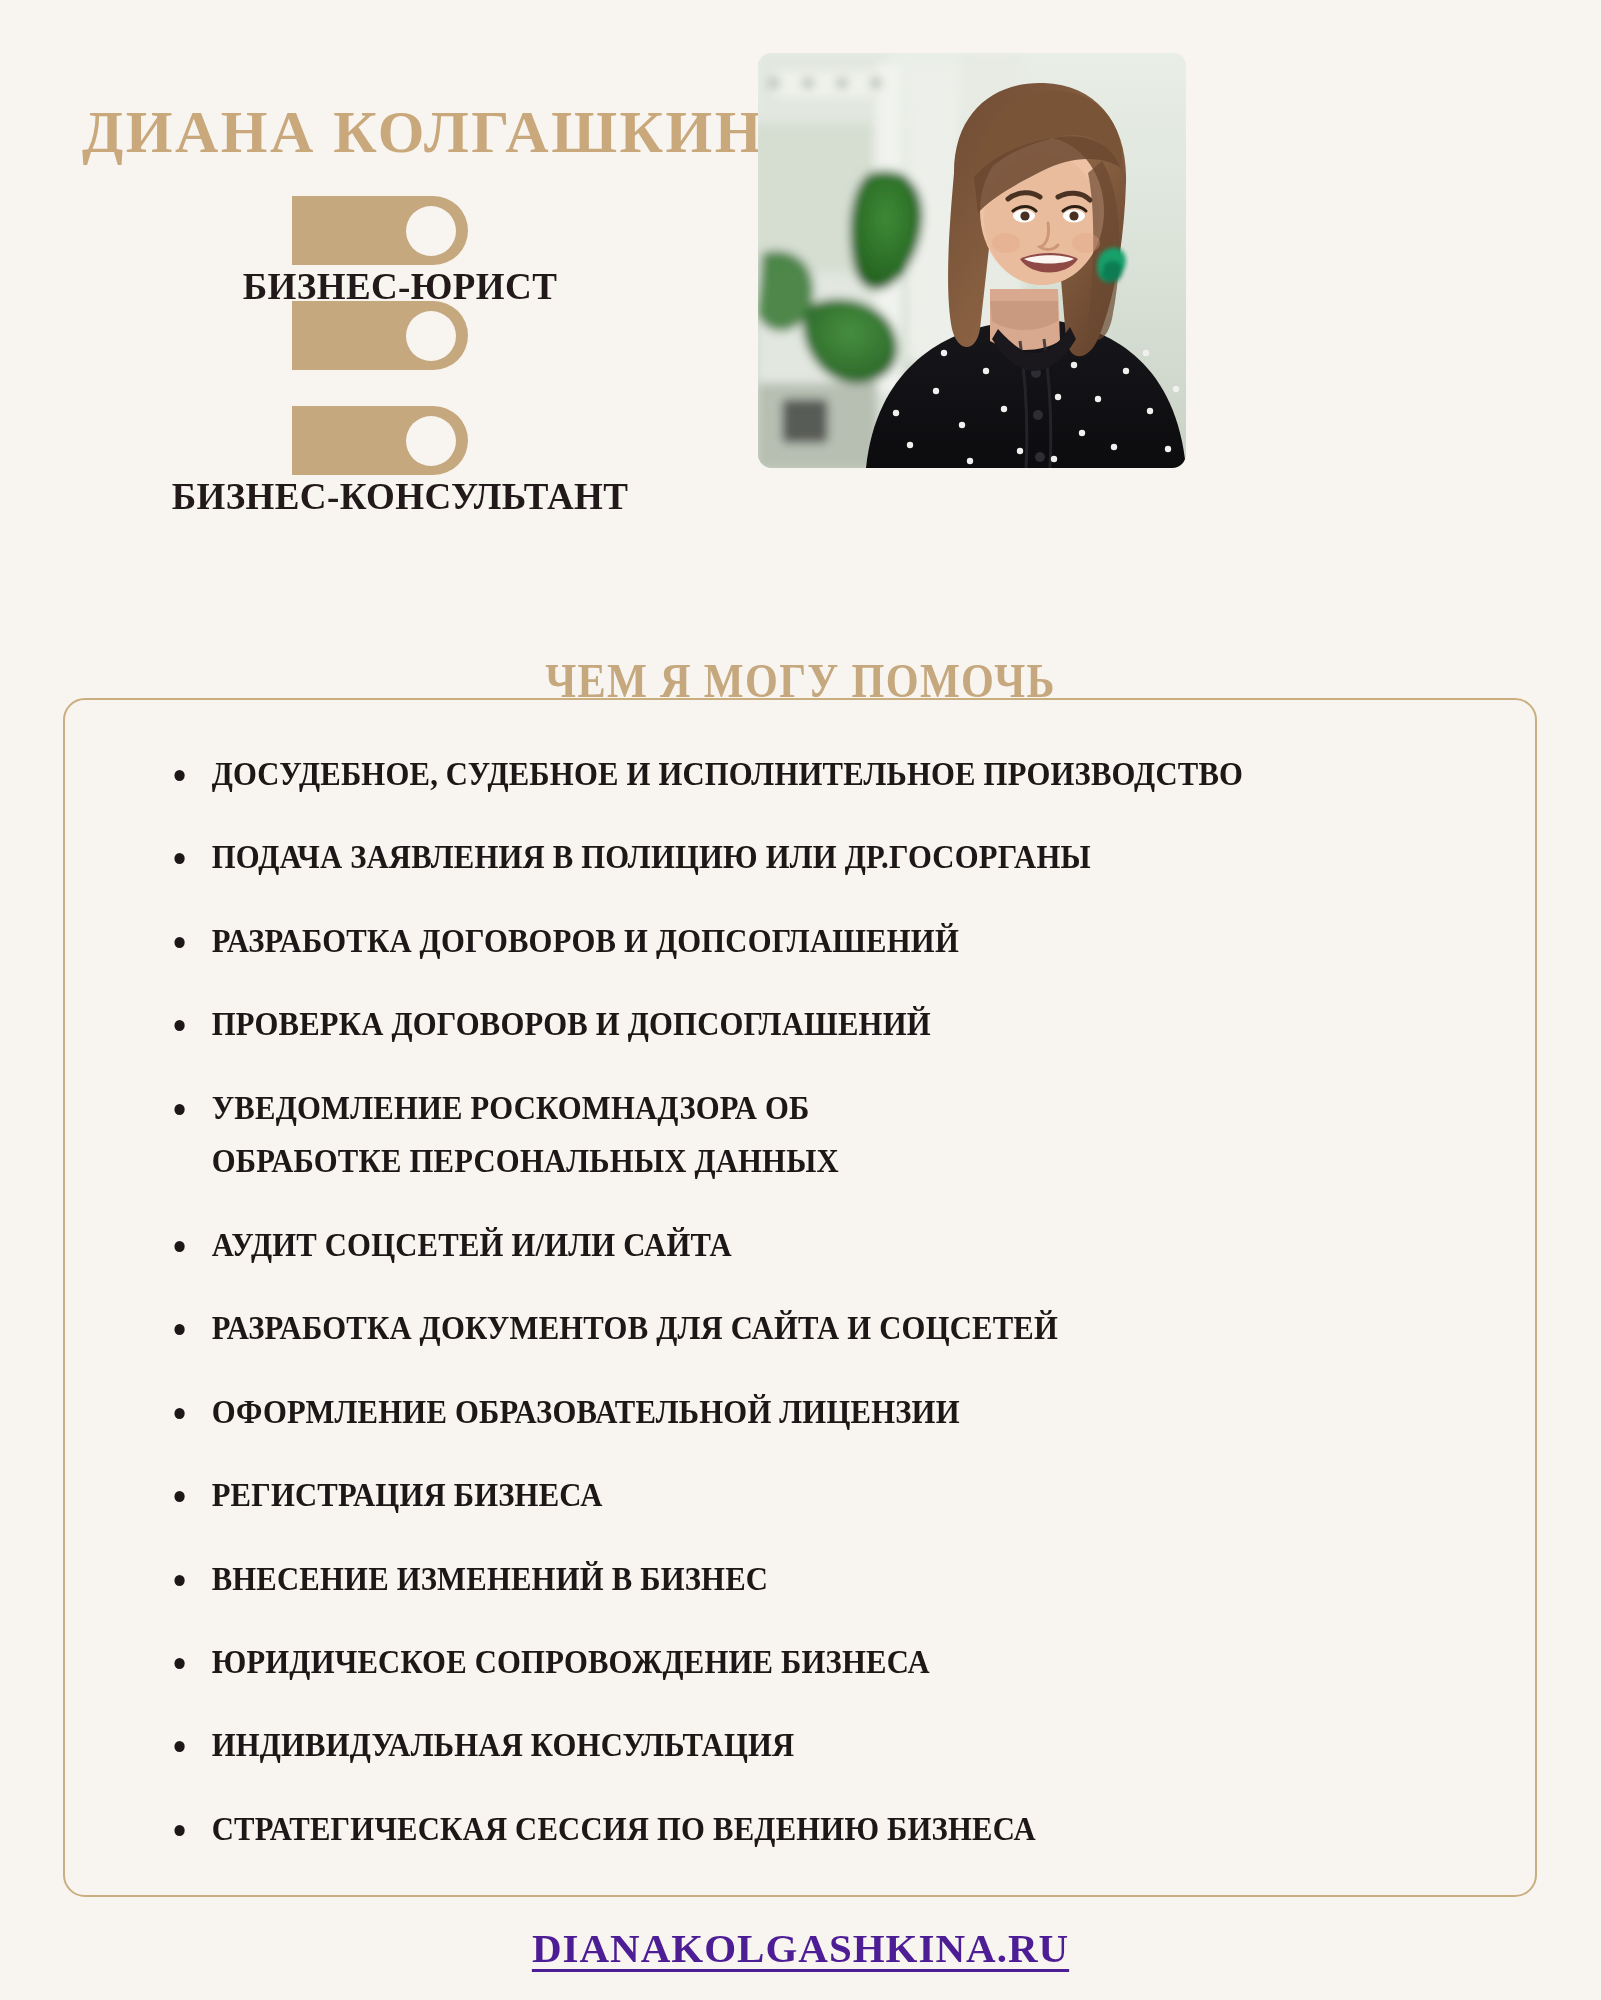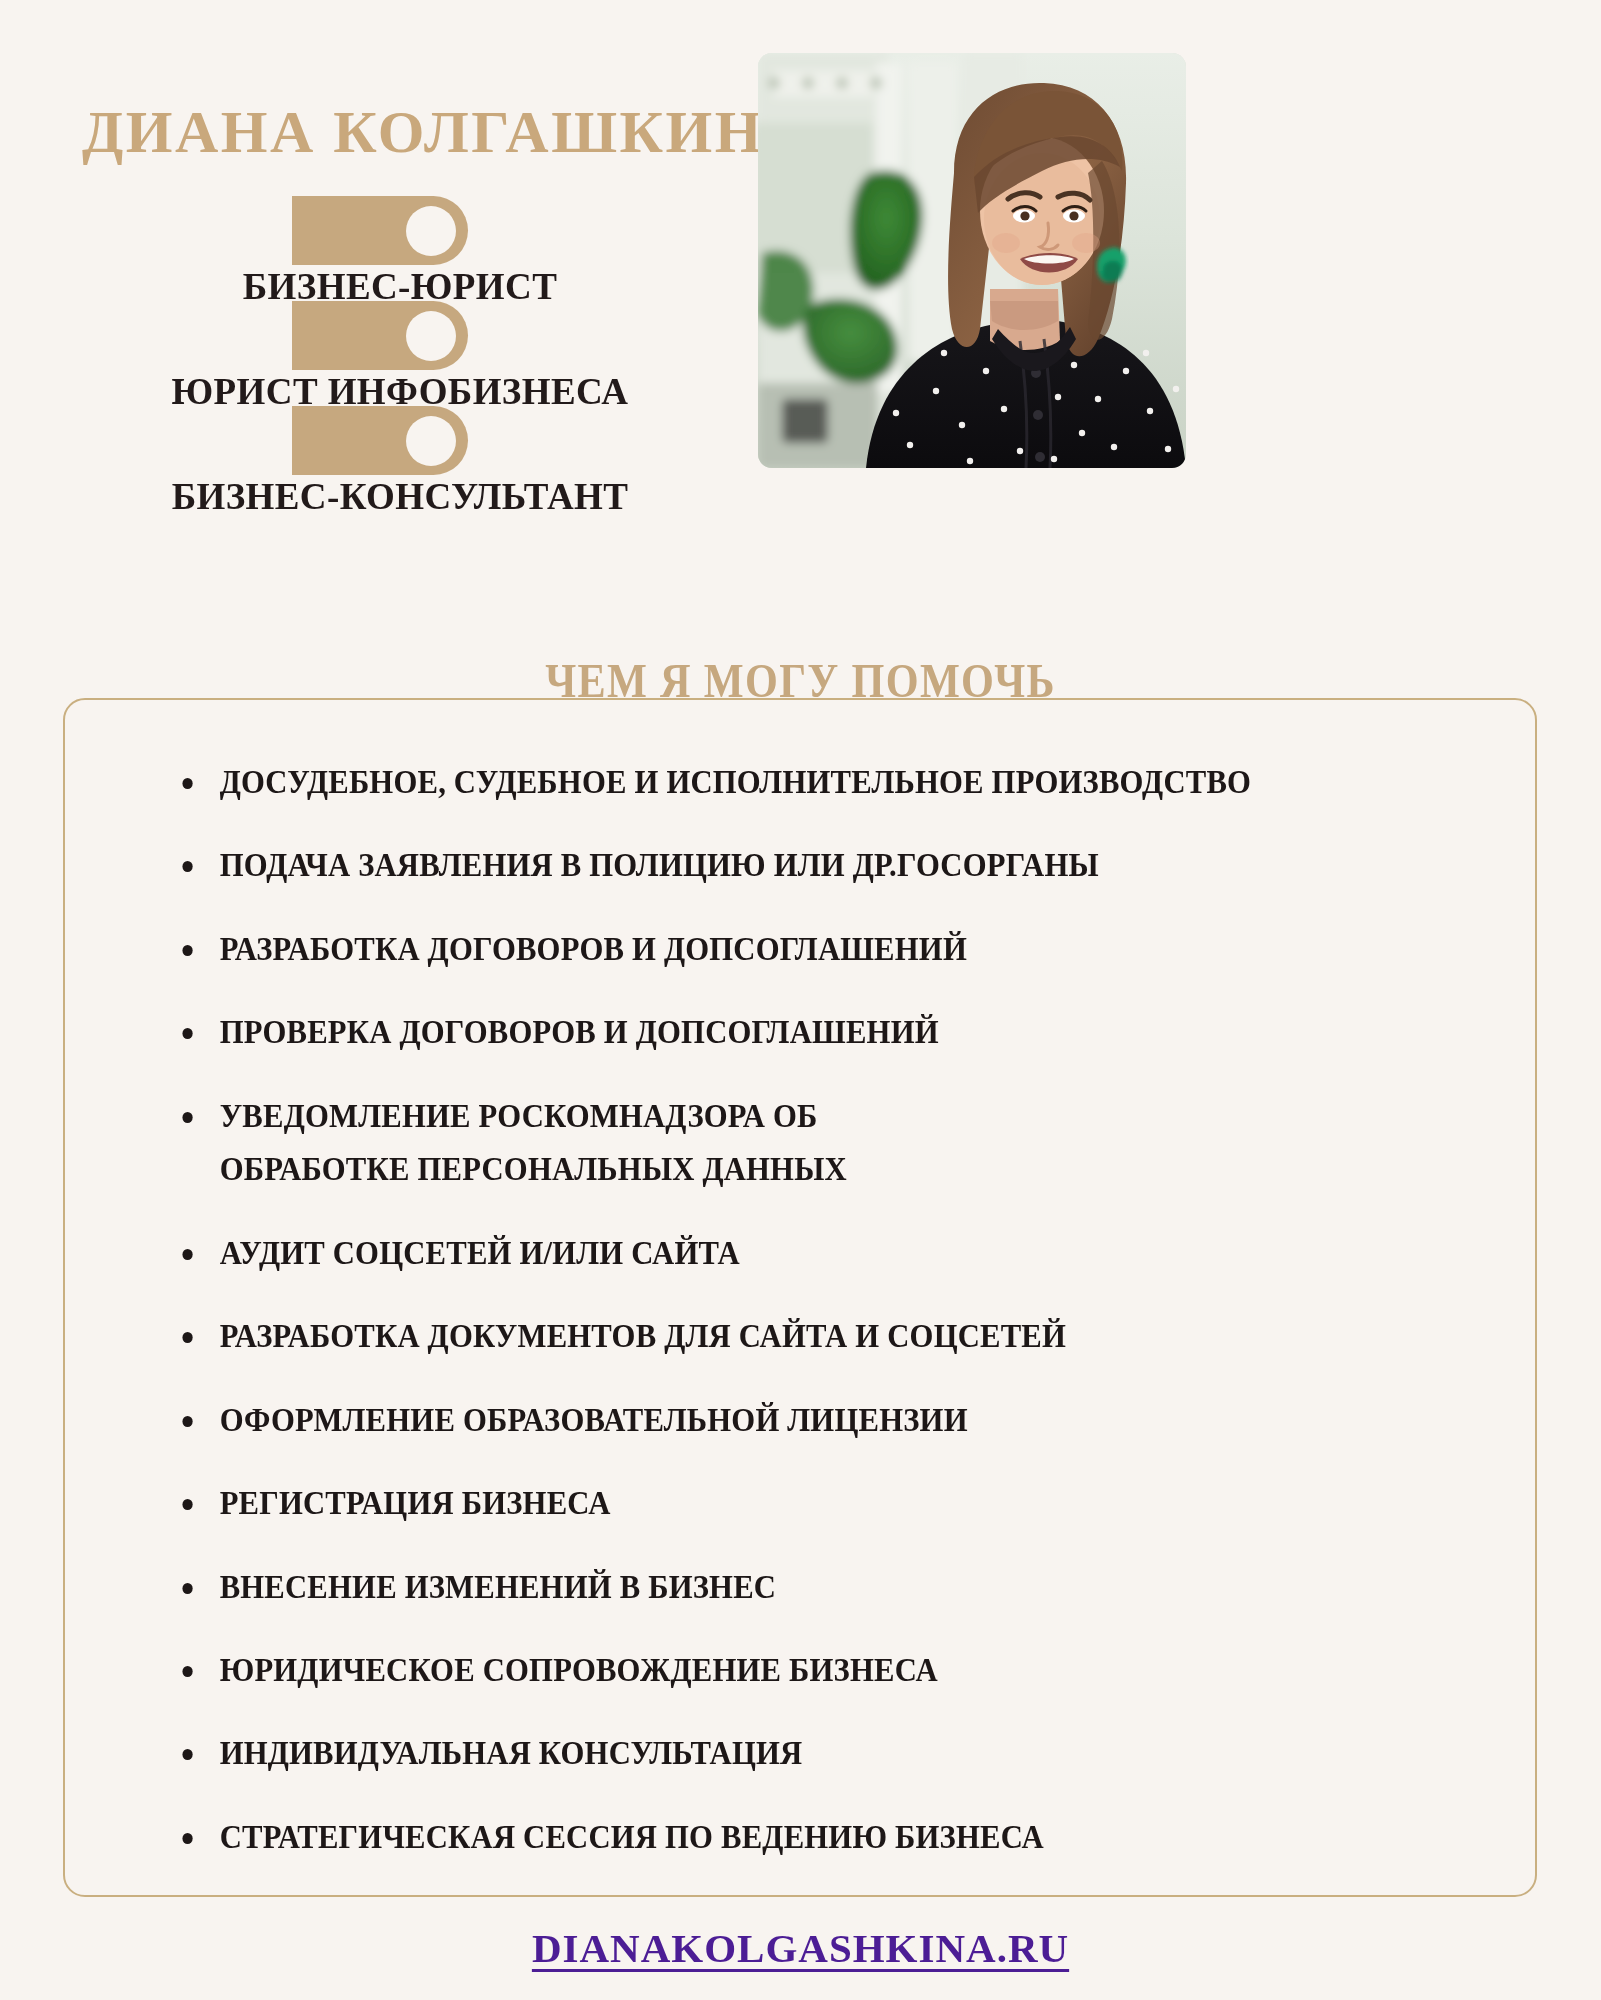--- a/index.html
+++ b/index.html
@@ -115,21 +115,21 @@
     top: 698px;
     width: 1474px;
     height: 1199px;
     border: 2px solid #C9AF80;
     border-radius: 22px;
     box-sizing: border-box;
   }
 
   .services-list {
     list-style: none;
-    margin: 12px;
+    margin: 4px;
     padding: 44px 0 0 98px;
   }
 
   .service-item {
     position: relative;
     padding-left: 48px;
     margin-bottom: 30px;
     font-family: "Liberation Serif", "DejaVu Serif", serif;
     font-weight: bold;
     font-size: 33px;
@@ -181,21 +181,20 @@
       <div class="toggle">
         <div class="toggle-knob"></div>
       </div>
       <div class="role-label">БИЗНЕС-ЮРИСТ</div>
     </div>
 
     <div class="role-row">
       <div class="toggle">
         <div class="toggle-knob"></div>
       </div>
-      <div class="role-label">ЮРИСТ ИНФОБИЗНЕСА</div>
     </div>
 
     <div class="role-row">
       <div class="toggle">
         <div class="toggle-knob"></div>
       </div>
       <div class="role-label">БИЗНЕС-КОНСУЛЬТАНТ</div>
     </div>
 
   </div>

